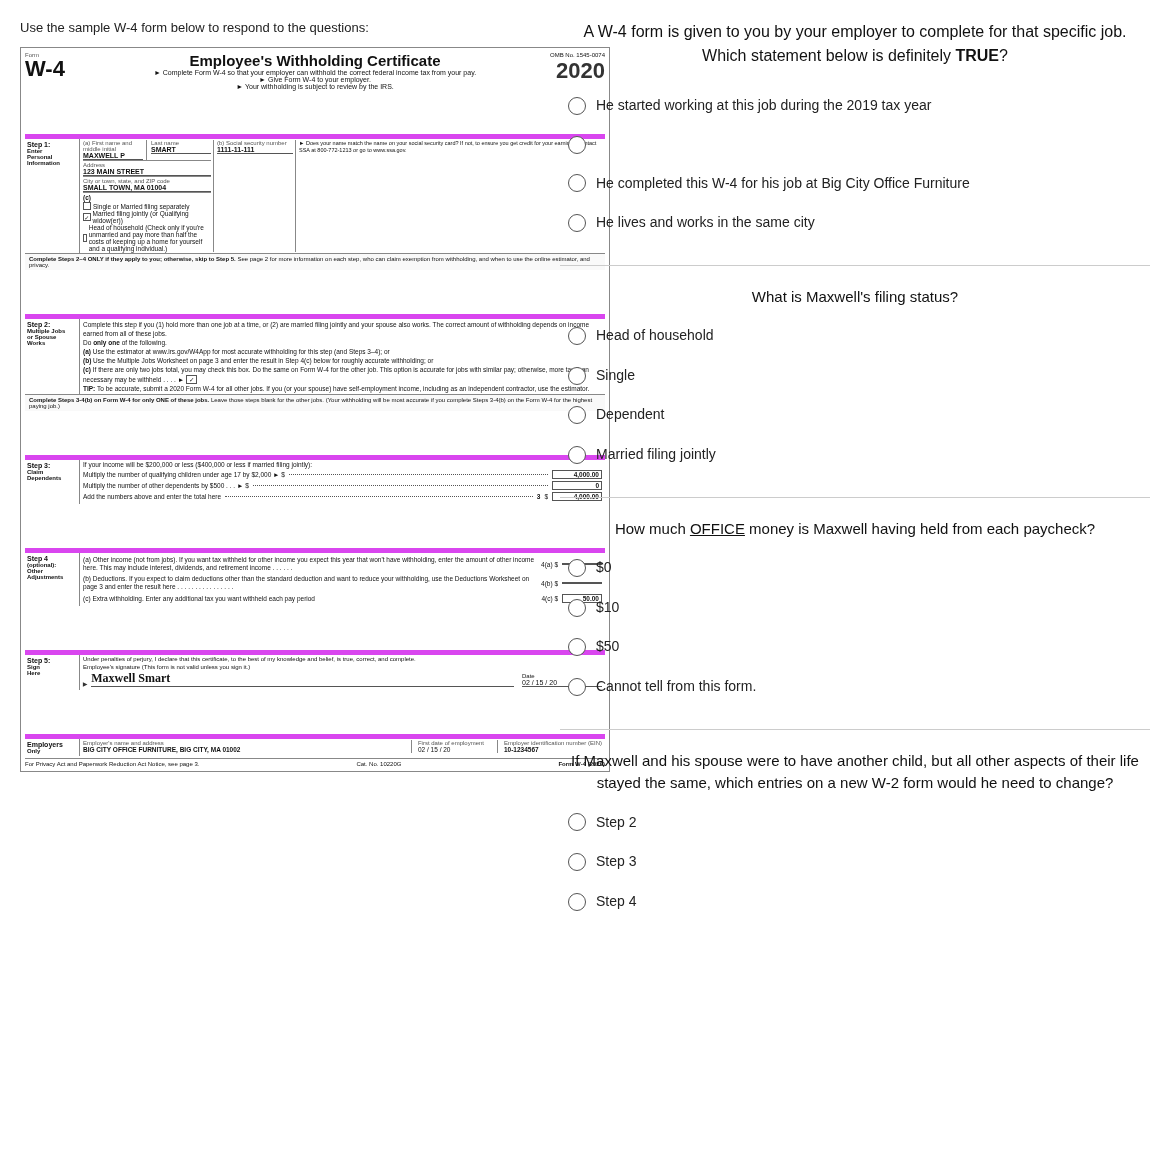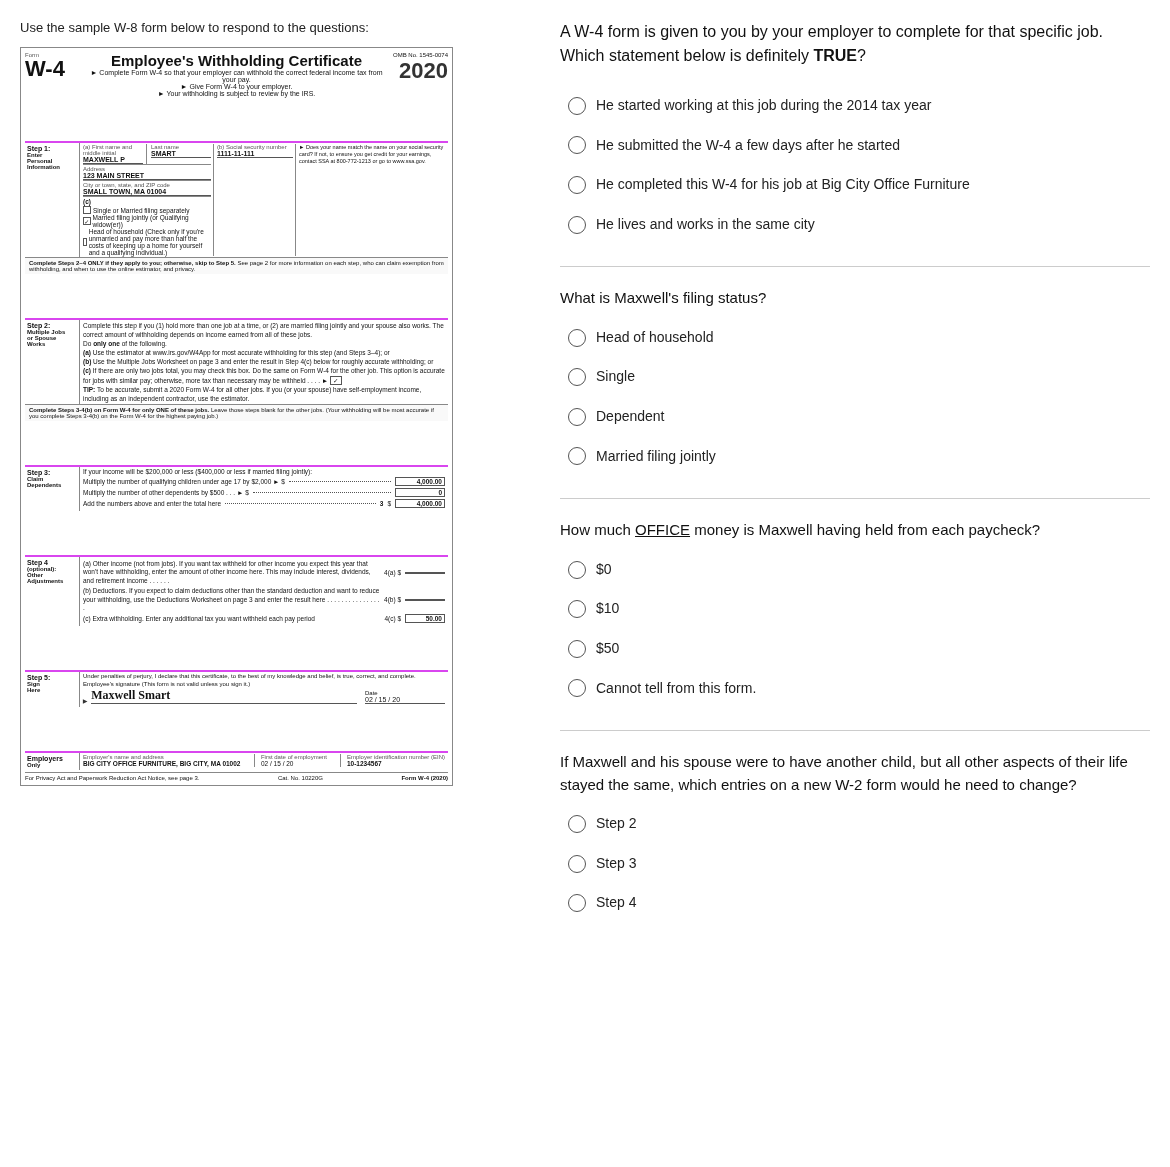--- a/index.html
+++ b/index.html
@@ -29,21 +29,21 @@
       margin-bottom: 12px;
       color: #222;
     }
     
     .w4-form {
       border: 1px solid #888;
       font-size: 7px;
       color: #111;
       background: #fff;
       padding: 4px;
-      width: 433px;
+      width: 590px;
     }
     .w4-header {
       display: flex;
       align-items: flex-start;
       gap: 4px;
       margin-bottom: 2px;
     }
     .w4-form-title {
       font-size: 22px;
       font-weight: bold;
@@ -63,21 +63,21 @@
     }
     .w4-year {
       font-size: 22px;
       font-weight: bold;
       color: #333;
     }
     .w4-omb {
       font-size: 6px;
     }
     .w4-section {
-      border-top: 2px solid #d946ef;
+      border-top: 5px solid #d946ef;
       display: flex;
       min-height: 14px;
       margin-top: 44px;
     }
     .w4-step-label {
       width: 55px;
       font-weight: bold;
       font-size: 7px;
       padding: 2px;
       border-right: 1px solid #888;
@@ -171,20 +171,21 @@
       font-size: 16px;
       line-height: 1.5;
       margin-bottom: 24px;
       color: #111;
     }
     .question-intro strong {
       font-weight: bold;
     }
     .question-block {
       margin-bottom: 28px;
+      text-align: center;
     }
     .question-title {
       font-size: 15px;
       font-weight: normal;
       margin-bottom: 14px;
       color: #111;
       line-height: 1.5;
     }
     .question-title .underline {
       text-decoration: underline;
@@ -232,21 +233,21 @@
       font-size: 6px;
       min-width: 100px;
     }
   </style>
 </head>
 <body>
 
 <div class="page-container">
 
   <div class="left-panel">
-    <p class="instructions">Use the sample W-8 form below to respond to the questions:</p>
+    <p class="instructions">Use the sample W-4 form below to respond to the questions:</p>
 
     <div class="w4-form">
 
       <div class="w4-header">
         <div style="min-width:60px;">
           <div style="font-size:6px; color:#555;">Form</div>
           <div class="w4-form-title">W-4</div>
         </div>
         <div class="w4-title-center">
           <div class="w4-title-main">Employee's Withholding Certificate</div>
@@ -453,25 +454,24 @@
 
   <div class="right-panel">
 
     <div class="question-block">
       <p class="question-intro">
         <span>A W-4 form is given to you by your employer to complete for that specific job. Which statement below is definitely </span><strong>TRUE</strong><span>?</span>
       </p>
 
       <div class="radio-option">
         <div class="radio-circle"></div>
-        <span class="radio-label">He started working at this job during the 2014 tax year</span>
-      </div>
-      <div class="radio-option">
-        <div class="radio-circle"></div>
-        <span class="radio-label">He submitted the W-4 a few days after he started</span>
+        <span class="radio-label">He started working at this job during the 2019 tax year</span>
+      </div>
+      <div class="radio-option">
+        <div class="radio-circle"></div>
       </div>
       <div class="radio-option">
         <div class="radio-circle"></div>
         <span class="radio-label two-line-label">He completed this W-4 for his job at Big City Office Furniture</span>
       </div>
       <div class="radio-option">
         <div class="radio-circle"></div>
         <span class="radio-label">He lives and works in the same city</span>
       </div>
     </div>

